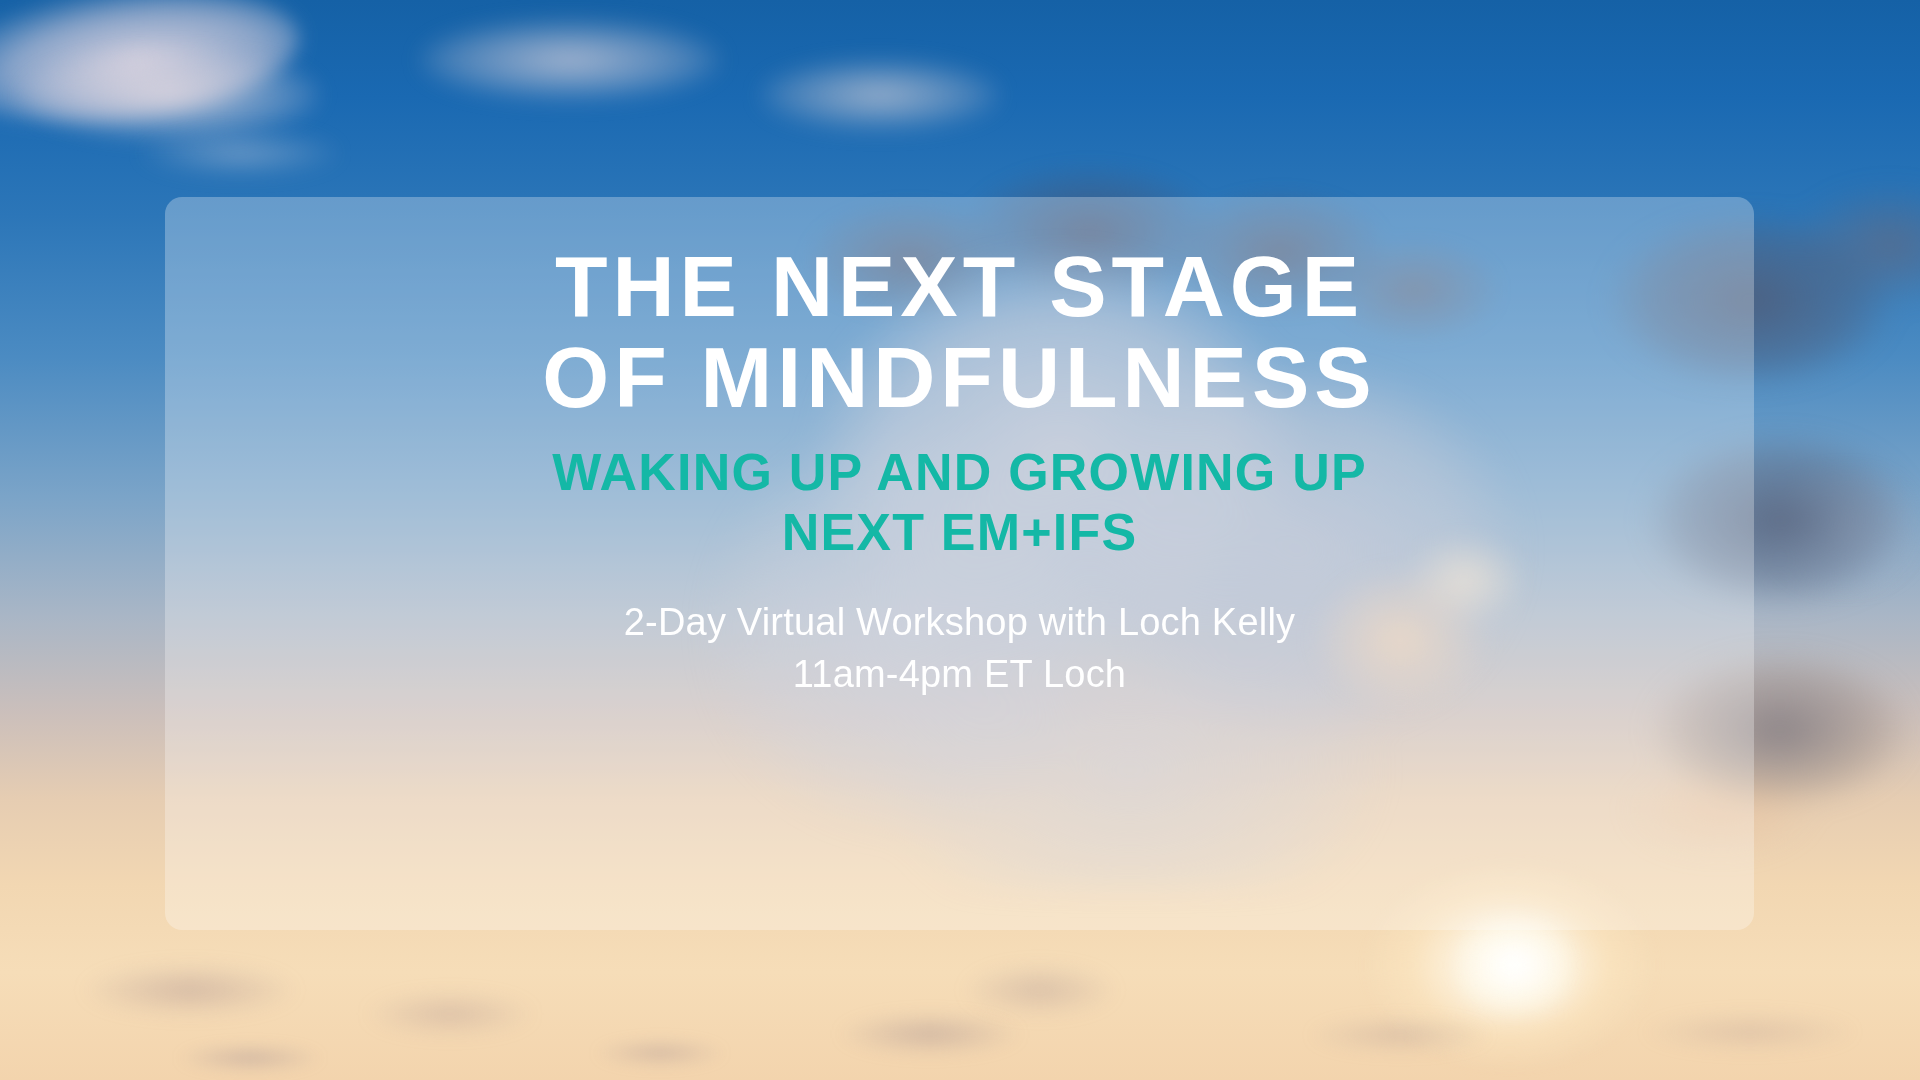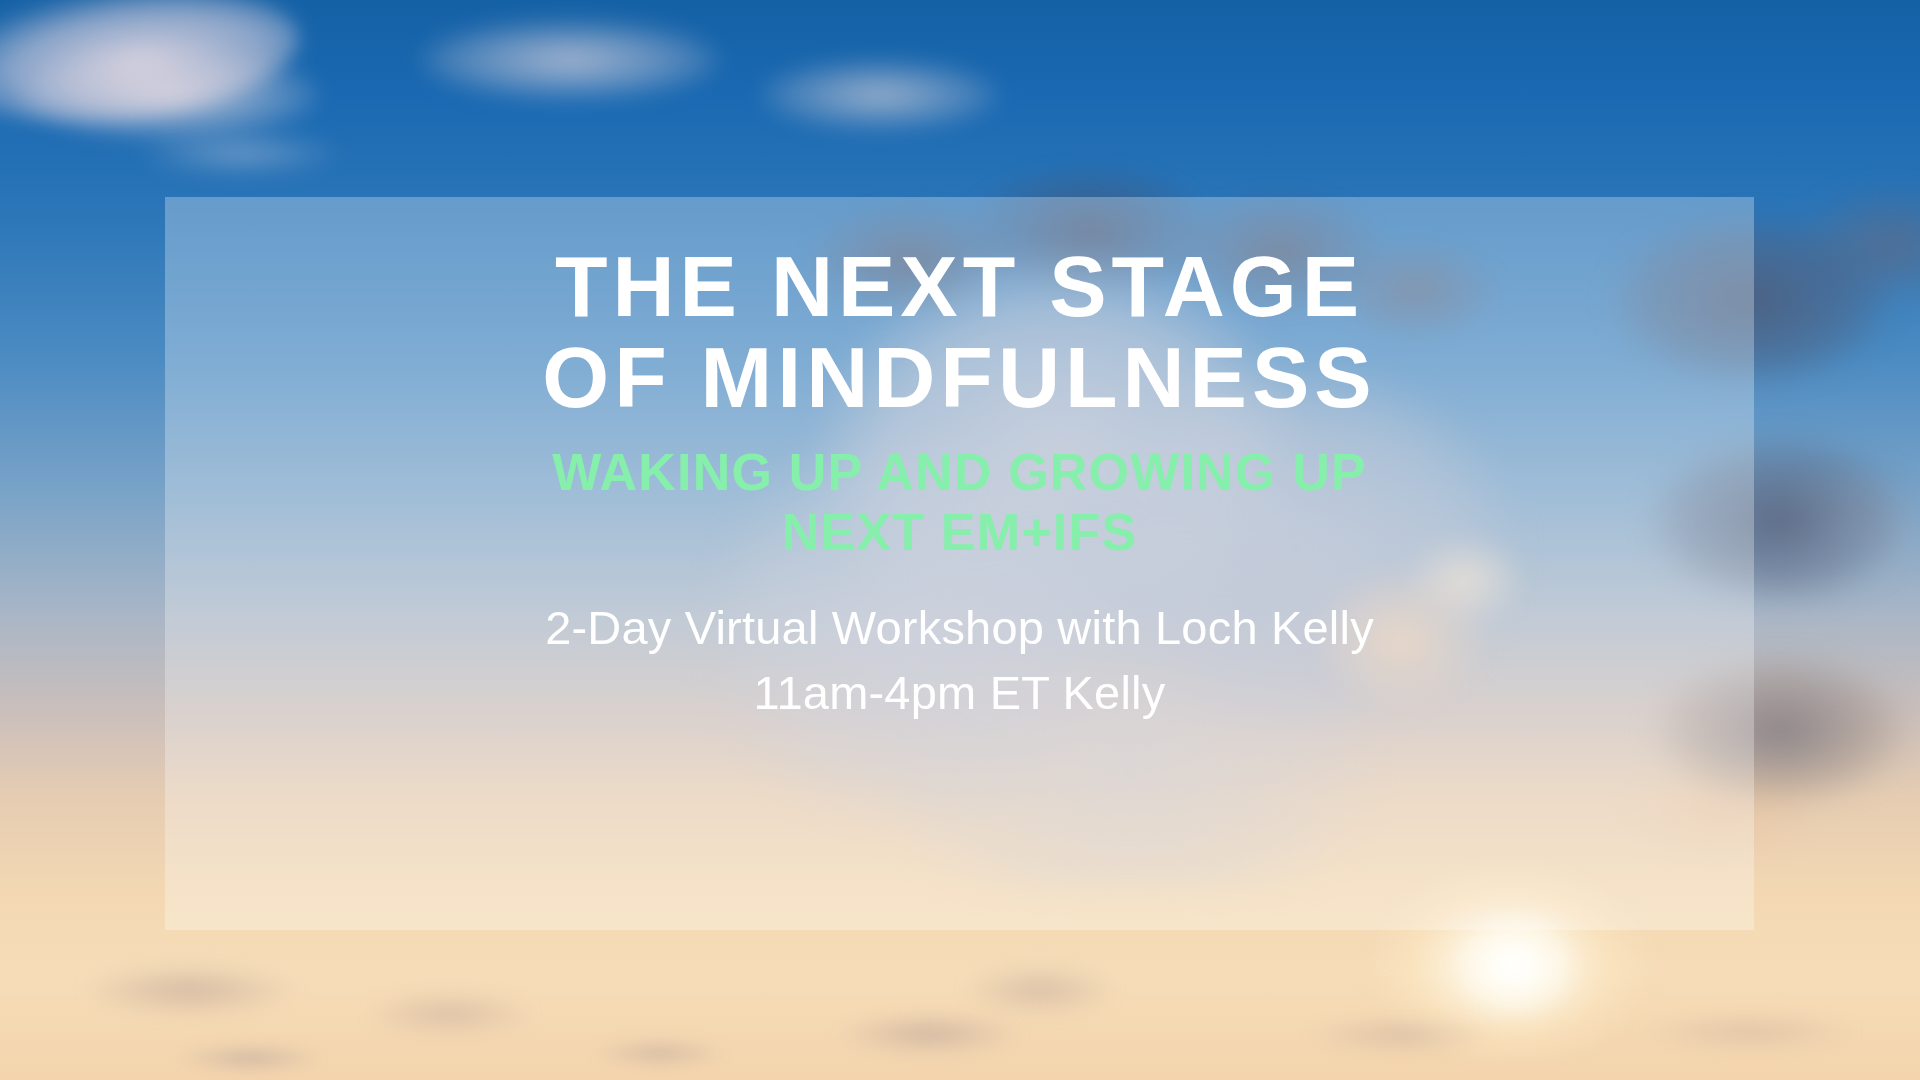--- a/index.html
+++ b/index.html
@@ -183,50 +183,51 @@
   .panel{
     position:absolute;
     left:165px; top:197px;
     width:1589px; height:733px;
     background:rgba(255,255,255,0.285);
     display:flex;
     flex-direction:column;
     align-items:center;
     justify-content:flex-start;
     padding-top:44px;
+    border-radius:17px;
   }
 
   
   .title{
     color:#ffffff;
     font-size:86px;
     font-weight:700;
     line-height:1.06;
     letter-spacing:5px;
     text-align:center;
     font-stretch:condensed;
     white-space:nowrap;
   }
   .subtitle{
-    color:#86efac;
+    color:#14b8a6;
     font-size:52px;
     font-weight:700;
     line-height:1.14;
     letter-spacing:1.2px;
     text-align:center;
     margin-top:20px;
     white-space:nowrap;
   }
   .details{
     margin-top:34px;
     text-align:center;
   }
   .details .line{
     color:#ffffff;
-    font-size:47px;
+    font-size:38px;
     font-weight:300;
     line-height:1.38;
     letter-spacing:0.2px;
     white-space:nowrap;
   }
 </style>
 </head>
 <body>
 
 <div class="stage">
@@ -267,17 +268,17 @@
       <div>OF MINDFULNESS</div>
     </h1>
 
     <h2 class="subtitle">
       <div>WAKING UP AND GROWING UP</div>
       <div>NEXT EM+IFS</div>
     </h2>
 
     <div class="details">
       <div class="line">2-Day Virtual Workshop with Loch Kelly</div>
-      <div class="line">11am-4pm ET Kelly</div>
+      <div class="line">11am-4pm ET Loch</div>
     </div>
 
   </div>
 </div>
 
 </body></html>

